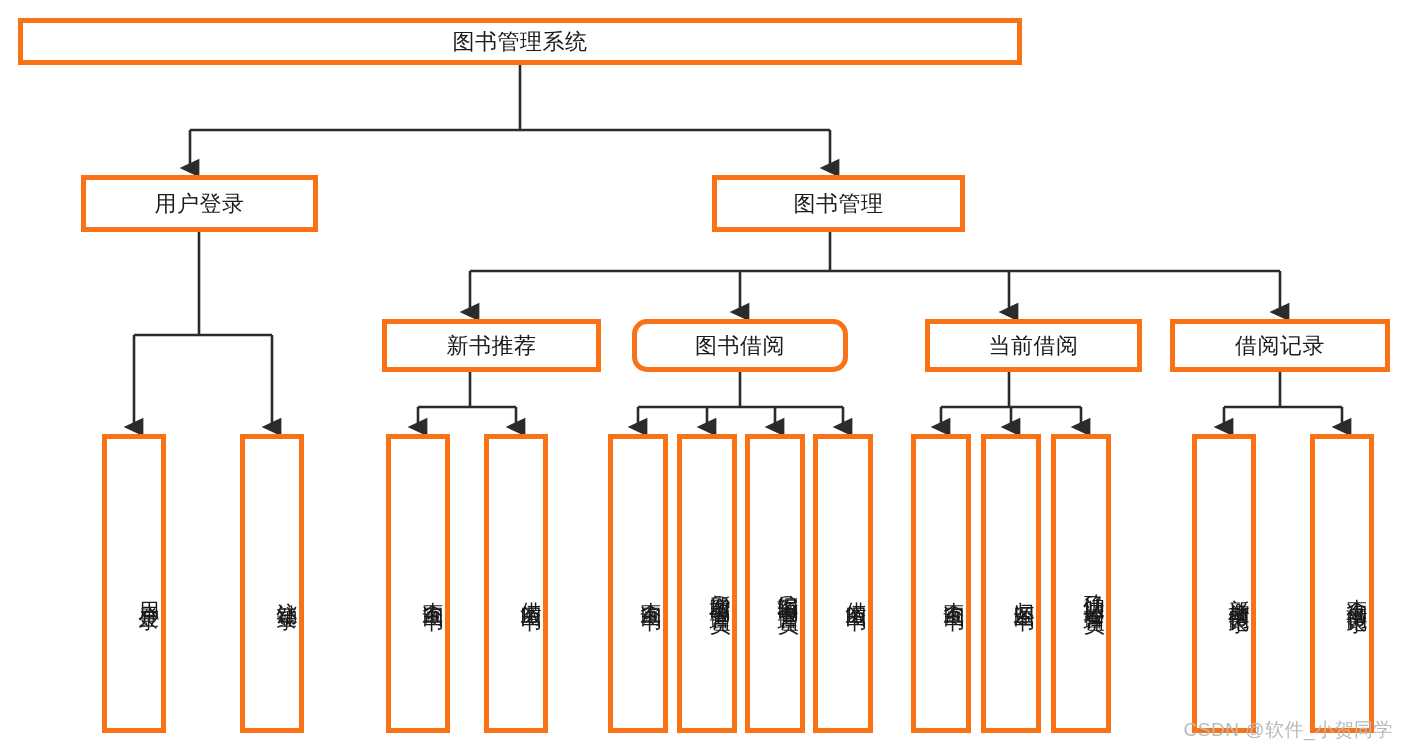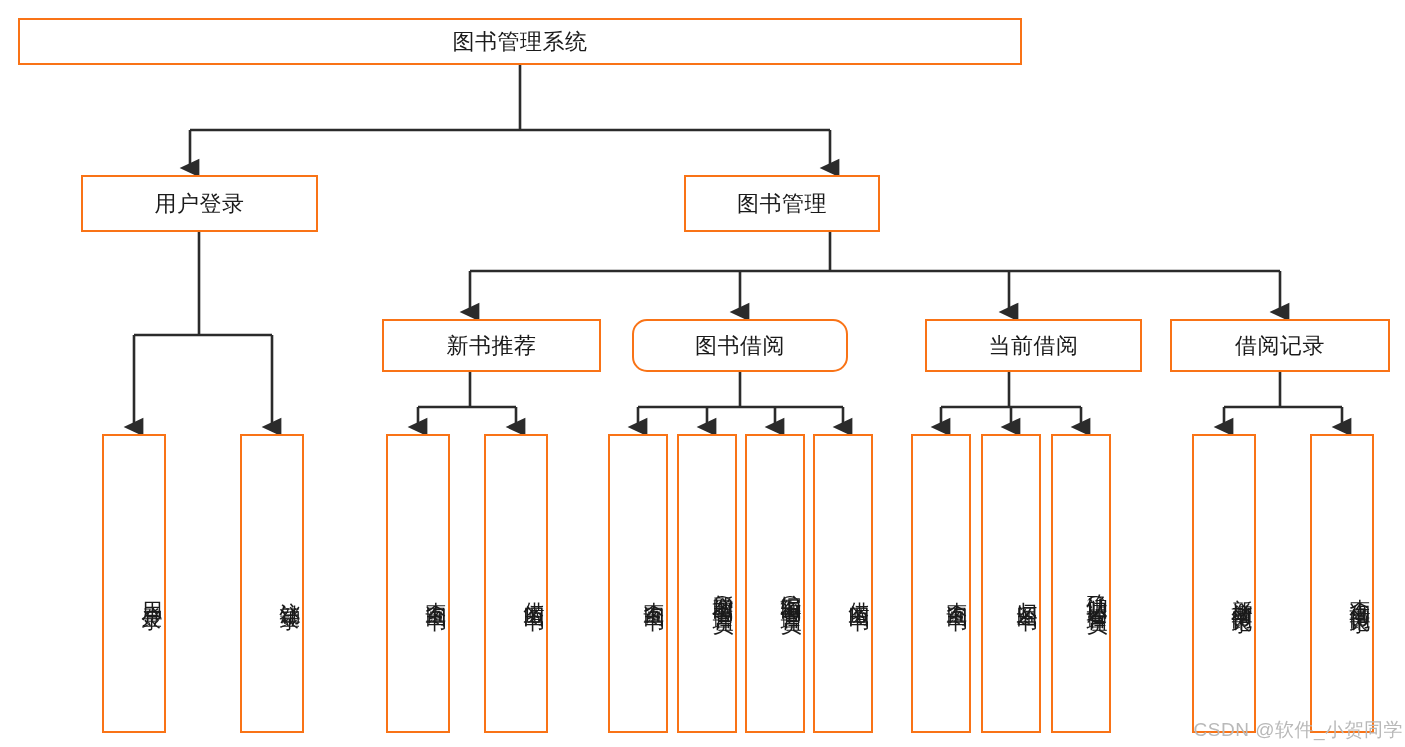--- a/index.html
+++ b/index.html
@@ -22,21 +22,21 @@
     left: 0;
     top: 0;
     width: 1405px;
     height: 747px;
     pointer-events: none;
   }
   .node {
     position: absolute;
     box-sizing: border-box;
     background: #ffffff;
-    border: 2px solid #f97316;
+    border: 5px solid #f97316;
     display: flex;
     align-items: center;
     justify-content: center;
     color: #1a1a1a;
   }
   .node.horizontal {
     font-size: 22px;
     letter-spacing: 0.5px;
   }
   .node.vertical {
@@ -51,21 +51,21 @@
   .node-label {
     white-space: pre;
     line-height: 1.15;
   }
   .node.vertical .node-label {
     writing-mode: vertical-rl;
     text-orientation: upright;
   }
   #watermark {
     position: absolute;
-    right: 2px;
+    right: 12px;
     bottom: 4px;
     font-size: 19px;
     color: #b9b9b9;
     white-space: nowrap;
     letter-spacing: 0.5px;
   }
 </style>
 </head>
 <body>
 
@@ -122,21 +122,21 @@
     </g>
   </svg>
 
   <div class="node horizontal" style="left:18px;top:18px;width:1004px;height:47px;">
     <span class="node-label">图书管理系统</span>
   </div>
 
   <div class="node horizontal" style="left:81px;top:175px;width:237px;height:57px;">
     <span class="node-label">用户登录</span>
   </div>
-  <div class="node horizontal" style="left:684px;top:175px;width:196px;height:57px;">
+  <div class="node horizontal" style="left:712px;top:175px;width:253px;height:57px;">
     <span class="node-label">图书管理</span>
   </div>
 
   <div class="node horizontal" style="left:361px;top:319px;width:219px;height:53px;margin-left:21px;">
     <span class="node-label">新书推荐</span>
   </div>
   <div class="node horizontal" style="left:632px;top:319px;width:216px;height:53px;border-radius:15px;">
     <span class="node-label">图书借阅</span>
   </div>
   <div class="node horizontal" style="left:901px;top:319px;width:217px;height:53px;margin-left:24px;">

